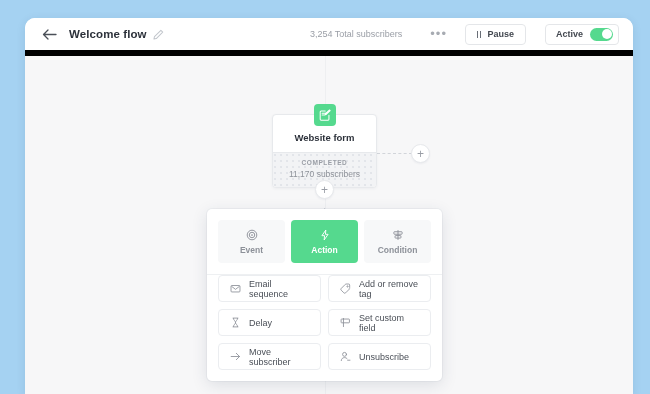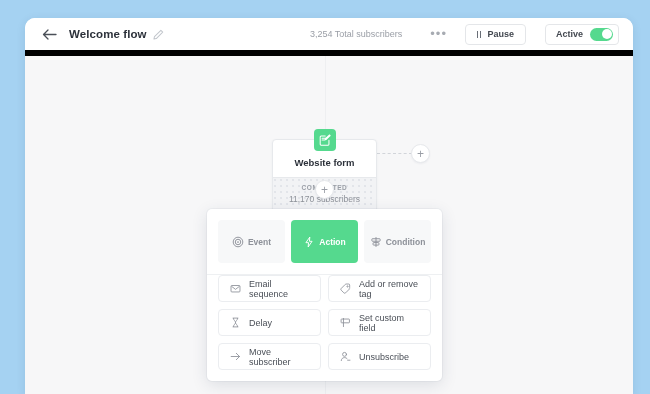--- a/index.html
+++ b/index.html
@@ -165,21 +165,21 @@
     top: 0;
     bottom: 0;
     width: 1px;
     background: #eeeff1;
   }
 
   
   .node {
     position: absolute;
     left: 247px;
-    top: 83px;
+    top: 58px;
     width: 105px;
     background: #ffffff;
     border: 1px solid #e7e9ec;
     border-radius: 4px;
     box-shadow: 0 1px 3px rgba(30,50,80,.05);
   }
 
   .node-icon {
     position: absolute;
     left: 50%;
@@ -287,21 +287,21 @@
     display: flex;
     gap: 6px;
   }
 
   .tab {
     flex: 1;
     background: #f7f8f9;
     border-radius: 4px;
     height: 43px;
     display: flex;
-    flex-direction: row;
+    flex-direction: column;
     align-items: center;
     justify-content: center;
     gap: 4px;
     cursor: pointer;
     color: #8d9199;
   }
   .tab.active {
     background: #55d98e;
     color: #ffffff;
   }

